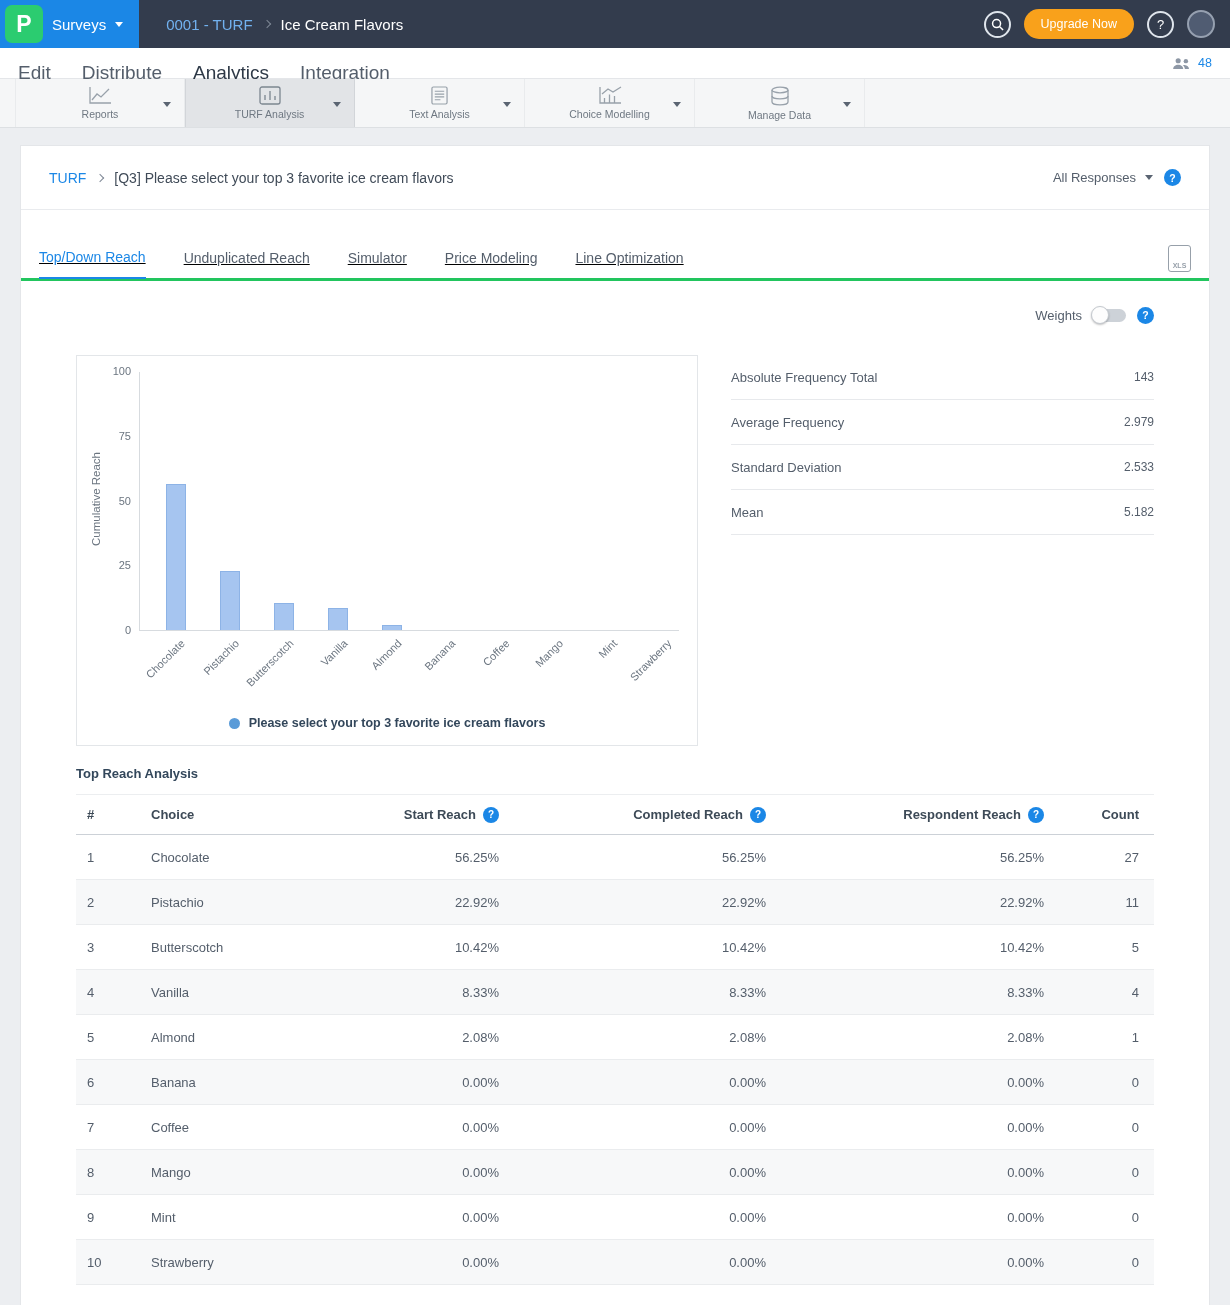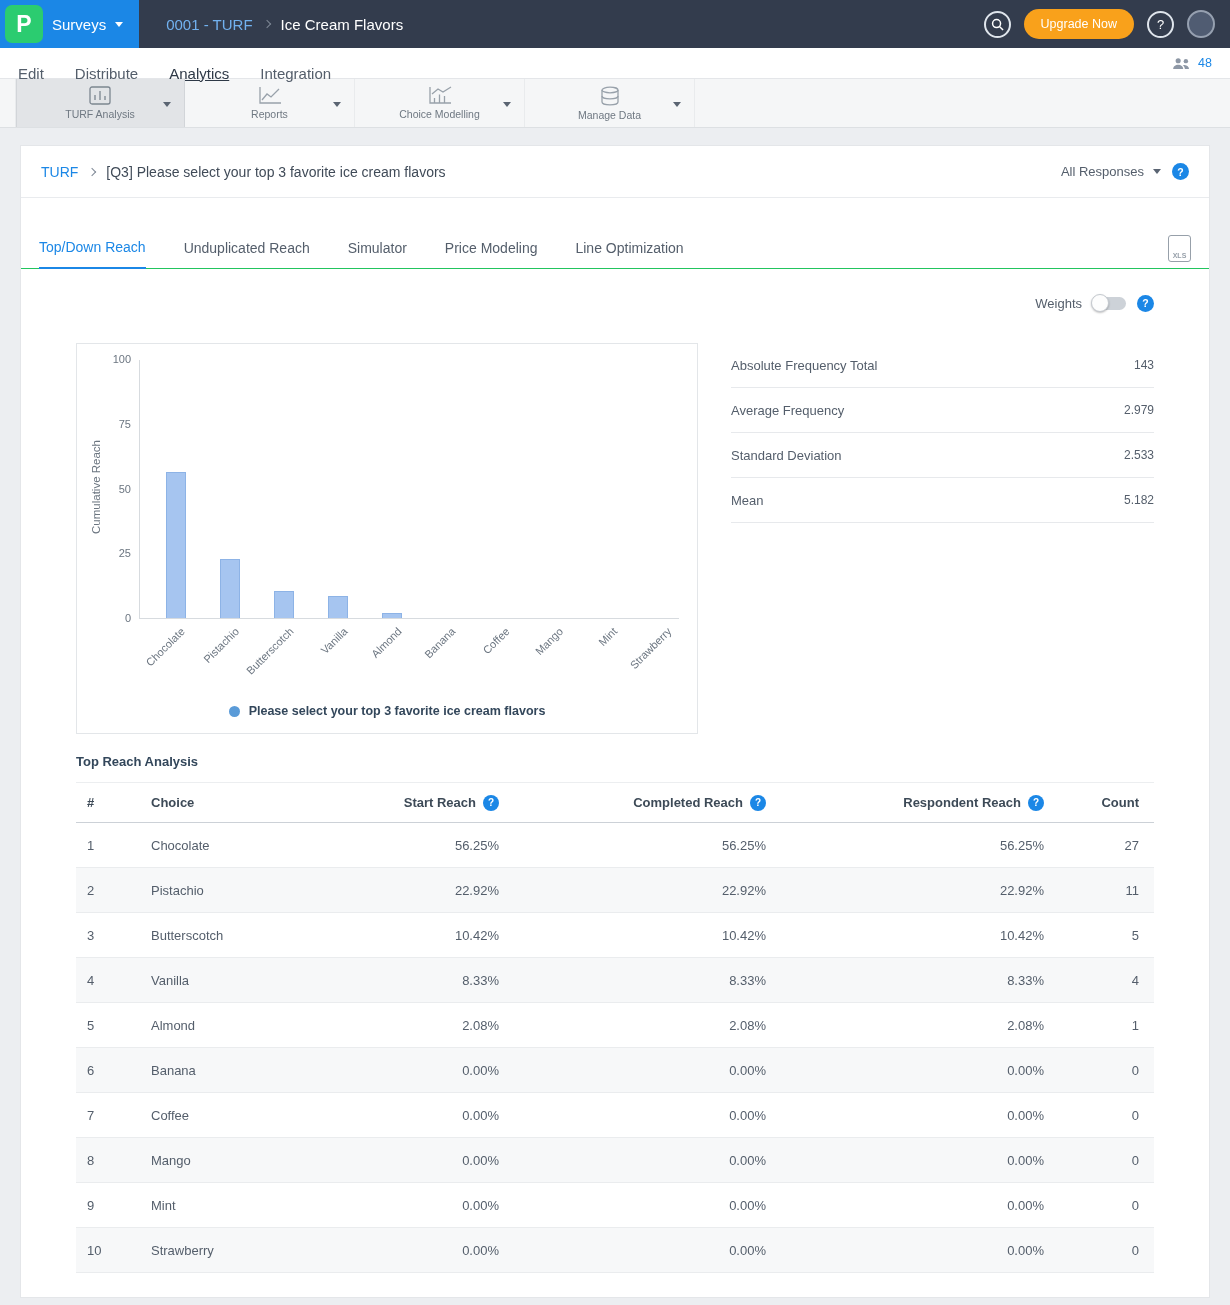--- a/index.html
+++ b/index.html
@@ -19,47 +19,47 @@
   .chev { width:6px; height:6px; border-top:1.5px solid #7e8896; border-right:1.5px solid #7e8896; transform:rotate(45deg); display:inline-block; }
   .tb-title { color:#fff; font-size:15px; }
   .tb-right { margin-left:auto; display:flex; align-items:center; gap:13px; margin-right:15px; }
   .circle-btn { width:27px; height:27px; border-radius:50%; border:2px solid #dfe5ec; display:flex; align-items:center; justify-content:center;
                 color:#fff; font-size:13px; cursor:pointer; }
   .upgrade { background:#f9a11b; color:#fff; font-size:12.5px; font-weight:normal; padding:8px 17px; border-radius:15px; cursor:pointer; }
   .avatar { width:28px; height:28px; border-radius:50%; background:#505c72; border:2px solid #96a0b0; cursor:pointer; }
 
   
   .nav { height:30px; background:#fff; display:flex; align-items:center; padding:0 18px; }
-  .nav-item { font-size:15px; color:#545e6b; margin-right:31px; cursor:pointer;margin-top:20px; }
+  .nav-item { font-size:19px; color:#545e6b; margin-right:31px; cursor:pointer;margin-top:20px; }
   .nav-item.active { color:#2e3947; text-decoration:underline; }
   .nav-right { margin-left:auto; display:flex; align-items:center; gap:7px; cursor:pointer; }
   .nav-count { color:#1b87e6; font-size:12.5px; }
 
   
   .toolbar { height:50px; background:#f5f6f7; border-top:1px solid #e4e6e9; border-bottom:1px solid #dde0e3; display:flex; padding-left:15px; }
   .tool { width:170px; position:relative; display:flex; flex-direction:column; align-items:center; justify-content:center; gap:3px;
           border-right:1px solid #e9ebed; cursor:pointer; }
   .tool:first-child { border-left:1px solid #e9ebed; }
   .tool.active { background:#e2e4e7; border-right-color:#d2d5d9; box-shadow:inset 1px 0 0 #d2d5d9; }
   .tool-label { font-size:10.5px; color:#6f7882; }
   .tool-caret { position:absolute; right:13px; top:23px; }
   .tool svg { stroke:#98a1aa; fill:none; stroke-width:1.3; }
   .tool.active svg { stroke:#7c8690; }
 
   
   .card { background:#fff; margin:17px 20px 0; border:1px solid #e4e6e9; }
-  .crumb-row { display:flex; align-items:center; height:52px; padding:0 20px; border-bottom:1px solid #e9ebee; gap:11px; }
+  .crumb-row { display:flex; align-items:center; height:64px; padding:0 28px; border-bottom:1px solid #e9ebee; gap:11px; }
   .crumb-root { color:#1b87e6; font-size:14px; cursor:pointer; }
   .crumb-q { color:#404b58; font-size:14px; }
   .filter { margin-left:auto; display:flex; align-items:center; cursor:pointer; }
   .filter-label { color:#545e6b; font-size:13px; }
   .help-badge { width:17px; height:17px; border-radius:50%; background:#1b87e6; color:#fff; font-size:10.5px; font-weight:bold;
                 display:flex; align-items:center; justify-content:center; cursor:pointer; flex:none; }
 
-  .tabs-row { display:flex; align-items:flex-end; margin-top:32px; height:39px; padding:0 18px; border-bottom:1px solid #22c55e; }
+  .tabs-row { display:flex; align-items:flex-end; margin-top:32px; height:39px; padding:0 18px; border-bottom:3px solid #22c55e;text-decoration:underline; }
   .tab { font-size:14px; color:#545e6b; padding-bottom:12px; margin-right:38px; cursor:pointer; }
   .tab.active { color:#1b87e6; border-bottom:2px solid #1b87e6; margin-bottom:-1px; }
   .xls-btn { margin-left:auto; width:23px; height:27px; border:1.5px solid #97a0aa; border-radius:3px; position:relative; margin-bottom:6px; cursor:pointer; }
   .xls-btn span { position:absolute; bottom:2px; left:0; right:0; text-align:center; font-size:7px; font-weight:bold; color:#97a0aa; }
 
   .weights-row { display:flex; justify-content:flex-end; align-items:center; gap:11px; padding:22px 55px 0; height:46px; }
   .weights-label { font-size:13px; color:#545e6b; }
   .toggle { width:33px; height:13px; border-radius:7px; background:#cdd2d8; position:relative; cursor:pointer; }
   .knob { width:18px; height:18px; border-radius:50%; background:#fdfdfd; border:1px solid #c4c9cf; position:absolute; left:-2px; top:-3px;
           box-shadow:0 1px 2px rgba(0,0,0,.25); }
@@ -137,34 +137,42 @@
         <circle cx="6.5" cy="3.6" r="2.7"></circle>
         <path d="M1.2 12.4c0-2.9 2.4-4.6 5.3-4.6s5.3 1.7 5.3 4.6z"></path>
         <circle cx="14.6" cy="4" r="2.3"></circle>
         <path d="M13.3 8c2.6.3 4.6 1.9 4.6 4.4h-4.3c-.2-1.8-1-3.3-2.3-4.1z"></path>
       </svg>
     <span class="nav-count">48</span>
   </div>
 </div>
 
 <div class="toolbar">
+  <div class="tool">
+    <svg width="24" height="19" viewBox="0 0 24 19">
+        <path d="M2 1v16h21"></path>
+        <path d="M4 14l5-6 4 3 8-8"></path>
+      </svg>
+    <span class="tool-label">Reports</span>
+    <span class="tri dark tool-caret"></span>
+  </div>
   <div class="tool active">
     <svg width="22" height="19" viewBox="0 0 22 19">
         <rect x="1" y="1" width="20" height="17" rx="2"></rect>
         <path d="M6 14V9M11 14V5M16 14v-4"></path>
       </svg>
     <span class="tool-label">TURF Analysis</span>
     <span class="tri dark tool-caret"></span>
   </div>
   <div class="tool">
-    <svg width="24" height="19" viewBox="0 0 24 19">
-        <path d="M2 1v16h21"></path>
-        <path d="M4 14l5-6 4 3 8-8"></path>
-      </svg>
-    <span class="tool-label">Reports</span>
+    <svg width="17" height="19" viewBox="0 0 18 20">
+        <rect x="1" y="1" width="16" height="18" rx="1.5"></rect>
+        <path d="M4 5.5h10M4 8.5h10M4 11.5h10M4 14.5h6"></path>
+      </svg>
+    <span class="tool-label">Text Analysis</span>
     <span class="tri dark tool-caret"></span>
   </div>
   <div class="tool">
     <svg width="24" height="19" viewBox="0 0 24 19">
         <path d="M2 1v16h21"></path>
         <path d="M6.5 17v-5M11.5 17V8.5M16.5 17v-7"></path>
         <path d="M4 8l6-5 5 3 8-5"></path>
       </svg>
     <span class="tool-label">Choice Modelling</span>
     <span class="tri dark tool-caret"></span>

